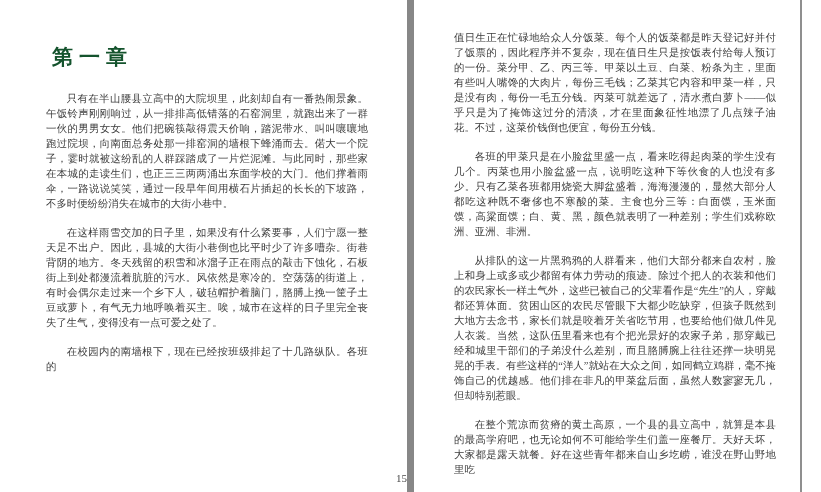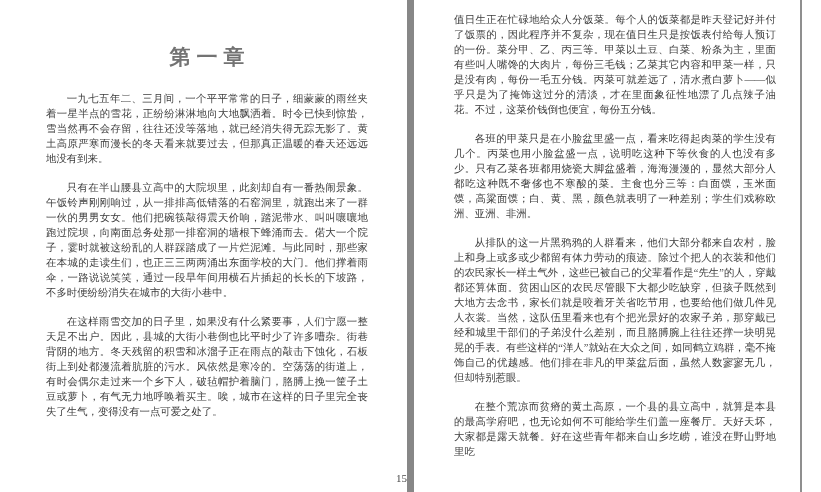--- a/index.html
+++ b/index.html
@@ -29,30 +29,29 @@
   .edge-line {
     position: absolute; top: 0; left: 800px;
     width: 2px; height: 492px;
     background: #8f8f8f;
   }
   .content {
     position: absolute; top: 0;
     width: 322px;
   }
   .page-left  .content { left: 46px; }
-  .page-right .content { left: 40px; padding-top: 12px; }
+  .page-right .content { left: 40px; padding-top: 30px; }
   .chapter-title {
     margin: 44px 0 21px 0;
     font-size: 21px;
     line-height: 26px;
     font-weight: 600;
     letter-spacing: 6px;
     text-indent: 6px; 
-    text-align: center;
-    color: #737373;
+    color: #14532d;
   }
   p.body {
     margin: 0 0 14px 0;
     font-size: 10.4px;
     line-height: 15px;
     text-align: justify;
     text-indent: 2em;
     color: #3c3c3c;
     word-break: break-all;
   }
@@ -67,23 +66,23 @@
   }
 </style>
 </head>
 <body>
 
 <div class="spread">
 
   <div class="page page-left">
     <div class="content">
       <h1 class="chapter-title">第一章</h1>
-      <p class="body">一九七五年二、三月间，一个平平常常的日子，细蒙蒙的雨丝夹着一星半点的雪花，正纷纷淋淋地向大地飘洒着。时令已快到惊蛰，雪当然再不会存留，往往还没等落地，就已经消失得无踪无影了。黄土高原严寒而漫长的冬天看来就要过去，但那真正温暖的春天还远远地没有到来。</p>
       <p class="body">只有在半山腰县立高中的大院坝里，此刻却自有一番热闹景象。午饭铃声刚刚响过，从一排排高低错落的石窑洞里，就跑出来了一群一伙的男男女女。他们把碗筷敲得震天价响，踏泥带水、叫叫嚷嚷地跑过院坝，向南面总务处那一排窑洞的墙根下蜂涌而去。偌大一个院子，霎时就被这纷乱的人群踩踏成了一片烂泥滩。与此同时，那些家在本城的走读生们，也正三三两两涌出东面学校的大门。他们撑着雨伞，一路说说笑笑，通过一段早年间用横石片插起的长长的下坡路，不多时便纷纷消失在城市的大街小巷中。</p>
       <p class="body">在这样雨雪交加的日子里，如果没有什么紧要事，人们宁愿一整天足不出户。因此，县城的大街小巷倒也比平时少了许多嘈杂。街巷背阴的地方。冬天残留的积雪和冰溜子正在雨点的敲击下蚀化，石板街上到处都漫流着肮脏的污水。风依然是寒冷的。空荡荡的街道上，有时会偶尔走过来一个乡下人，破毡帽护着脑门，胳膊上挽一筐子土豆或萝卜，有气无力地呼唤着买主。唉，城市在这样的日子里完全丧失了生气，变得没有一点可爱之处了。</p>
+      <p class="body">在校园内的南墙根下，现在已经按班级排起了十几路纵队。各班的</p>
     </div>
     <div class="pagenum">15</div>
   </div>
 
   <div class="gutter"></div>
 
   <div class="page page-right">
     <div class="content">
       <p class="body no-indent">值日生正在忙碌地给众人分饭菜。每个人的饭菜都是昨天登记好并付了饭票的，因此程序并不复杂，现在值日生只是按饭表付给每人预订的一份。菜分甲、乙、丙三等。甲菜以土豆、白菜、粉条为主，里面有些叫人嘴馋的大肉片，每份三毛钱；乙菜其它内容和甲菜一样，只是没有肉，每份一毛五分钱。丙菜可就差远了，清水煮白萝卜——似乎只是为了掩饰这过分的清淡，才在里面象征性地漂了几点辣子油花。不过，这菜价钱倒也便宜，每份五分钱。</p>
       <p class="body">各班的甲菜只是在小脸盆里盛一点，看来吃得起肉菜的学生没有几个。丙菜也用小脸盆盛一点，说明吃这种下等伙食的人也没有多少。只有乙菜各班都用烧瓷大脚盆盛着，海海漫漫的，显然大部分人都吃这种既不奢侈也不寒酸的菜。主食也分三等：白面馍，玉米面馍，高粱面馍；白、黄、黑，颜色就表明了一种差别；学生们戏称欧洲、亚洲、非洲。</p>

